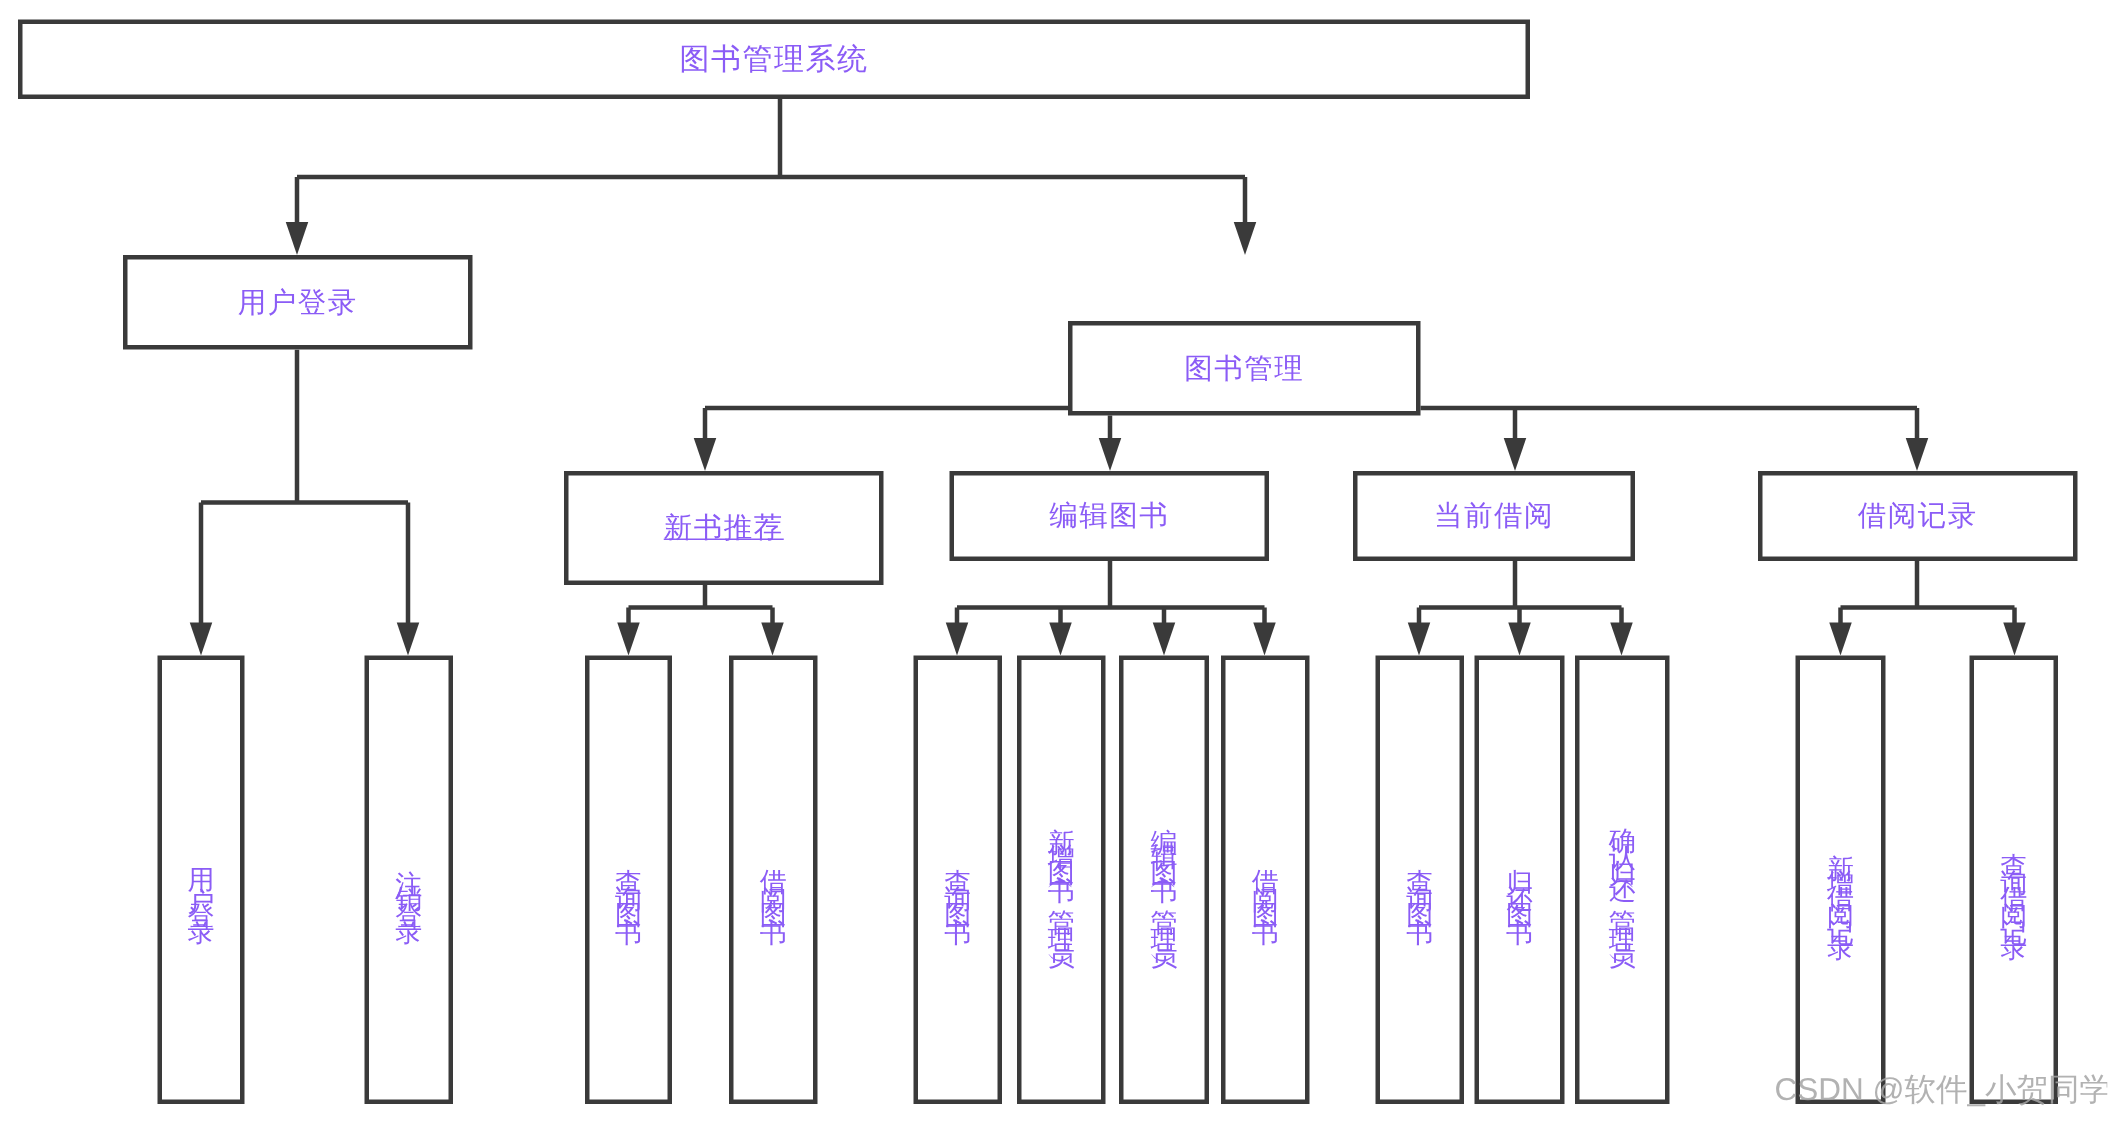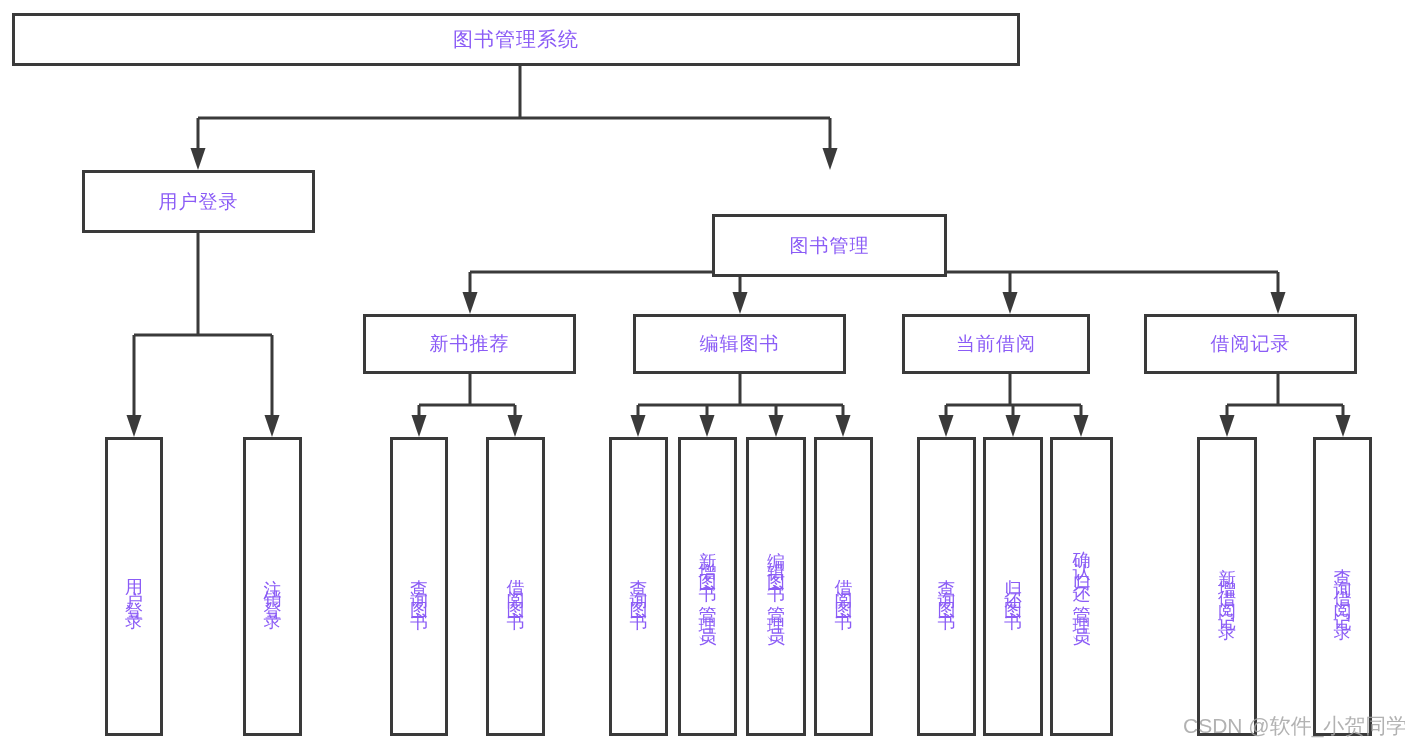--- a/index.html
+++ b/index.html
@@ -107,30 +107,30 @@
     <span class="hlabel">图书管理系统</span>
   </div>
 
   <div class="node" style="left:82px; top:170px; width:233px; height:63px;">
     <span class="hlabel">用户登录</span>
   </div>
   <div class="node" style="left:712px; top:170px; width:235px; height:63px;margin-top:44px;">
     <span class="hlabel">图书管理</span>
   </div>
 
-  <div class="node" style="left:363px; top:314px; width:213px; height:60px;">
+  <div class="node" style="left:376px; top:314px; width:213px; height:76px;text-decoration:underline;">
     <span class="hlabel">新书推荐</span>
   </div>
   <div class="node" style="left:633px; top:314px; width:213px; height:60px;">
     <span class="hlabel">编辑图书</span>
   </div>
   <div class="node" style="left:902px; top:314px; width:188px; height:60px;">
     <span class="hlabel">当前借阅</span>
   </div>
-  <div class="node" style="left:1144px; top:314px; width:213px; height:60px;">
+  <div class="node" style="left:1172px; top:314px; width:213px; height:60px;">
     <span class="hlabel">借阅记录</span>
   </div>
 
   <div class="node" style="left:105px; top:437px; width:58px; height:299px;">
     <span class="vlabel">用户登录</span>
   </div>
   <div class="node" style="left:243px; top:437px; width:59px; height:299px;">
     <span class="vlabel">注销登录</span>
   </div>
 

